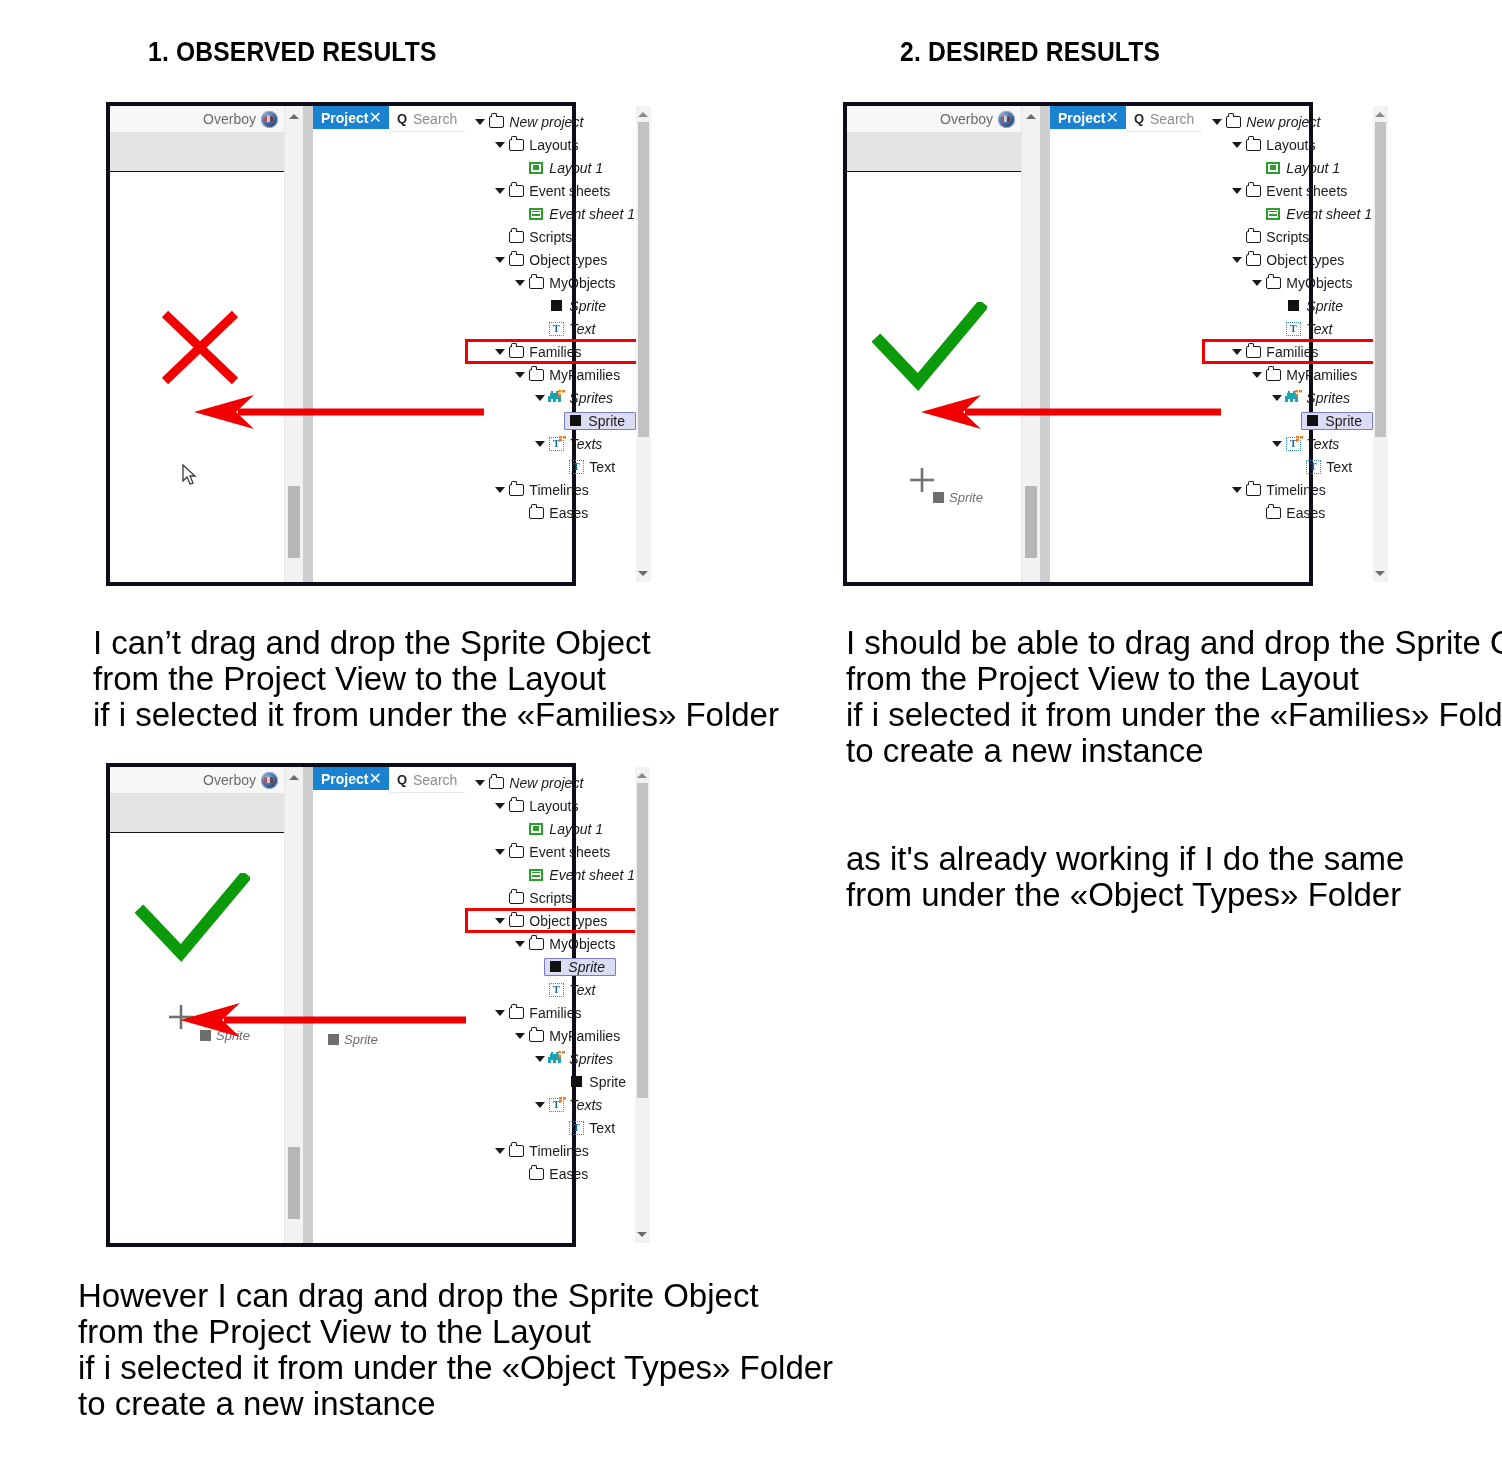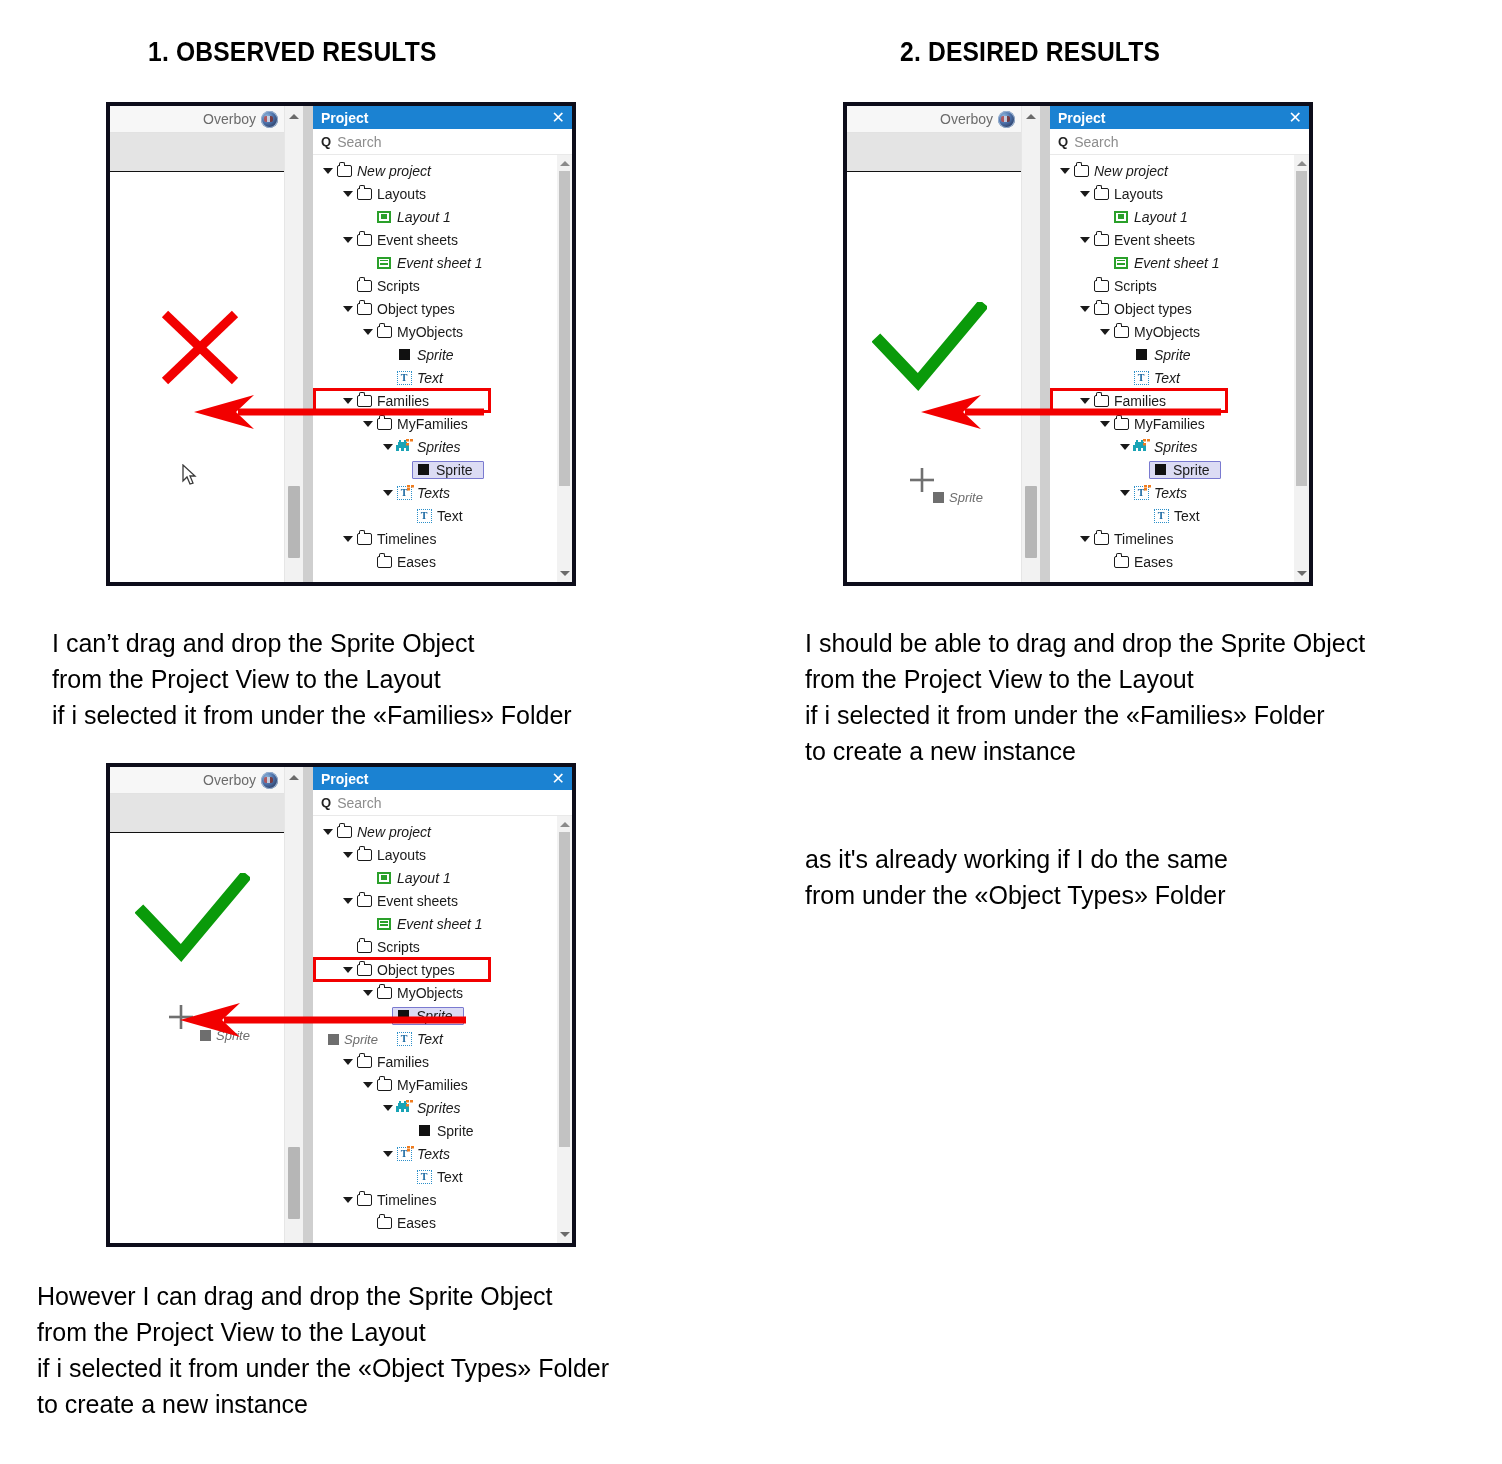--- a/index.html
+++ b/index.html
@@ -34,21 +34,21 @@
   .lv-canvas{position:absolute;left:0;right:0;top:66px;bottom:0;background:#fff;}
 
   
   .lv-scroll{width:18px;background:#f2f2f2;flex:none;position:relative;border-left:1px solid #e6e6e6;}
   .lv-scroll .arrow-up{position:absolute;top:8px;left:50%;transform:translateX(-50%);
         width:0;height:0;border-left:5px solid transparent;border-right:5px solid transparent;border-bottom:5px solid #6b6b6b;}
   .lv-scroll .thumb{position:absolute;left:3px;width:12px;background:#b6b6b6;border-radius:1px;}
   .gutter{width:10px;background:#cfcfcf;flex:none;}
 
   
-  .project{flex:1;display:flex;flex-direction:column;min-width:0;background:#fff;}
+  .project{flex:1;display:flex;flex-direction:row;min-width:0;background:#fff;}
   .proj-title{height:23px;background:#1b82d2;color:#fff;display:flex;align-items:center;
               justify-content:space-between;padding:0 7px 0 8px;flex:none;}
   .proj-title .t{font-size:14px;font-weight:bold;}
   .close-x{font-size:16px;line-height:1;color:#fff;font-weight:400;}
   .search-row{height:25px;display:flex;align-items:center;gap:6px;padding:0 8px;
               background:#fff;border-bottom:1px solid #e9e9e9;flex:none;}
   .search-row .q{font-size:13px;color:#222;font-weight:bold;}
   .search-ph{font-size:14px;color:#8d8d8d;}
 
   .tree-wrap{flex:1;display:flex;min-height:0;position:relative;}
@@ -109,21 +109,21 @@
             border-radius:1px;padding-right:10px;margin-left:-2px;}
 
   .redbox{position:absolute;border:3px solid #f20000;box-sizing:border-box;pointer-events:none;}
 
   
   .mark{position:absolute;pointer-events:none;}
   .ghost-label{position:absolute;display:flex;align-items:center;gap:5px;
         font-size:13px;color:#6e6e6e;font-style:italic;white-space:nowrap;}
 
   
-  .caption{position:absolute;font-size:25px;line-height:36px;color:#000;white-space:pre;}
+  .caption{position:absolute;font-size:33px;line-height:36px;color:#000;white-space:pre;margin-left:41px;}
 
   .cursor-arrow{position:absolute;}
 </style>
 </head>
 <body>
 
 <div class="heading" id="heading-1">1. OBSERVED RESULTS</div>
 <div class="heading" id="heading-2">2. DESIRED RESULTS</div>
 
 <div class="panel" id="panel-observed" style="left:106px;top:102px;width:470px;height:484px;">

